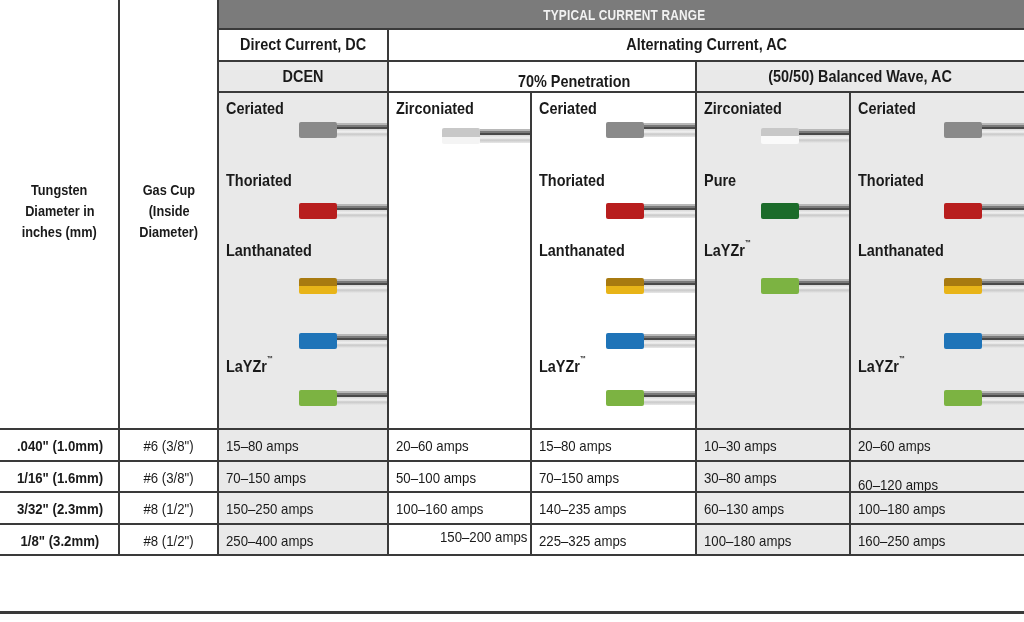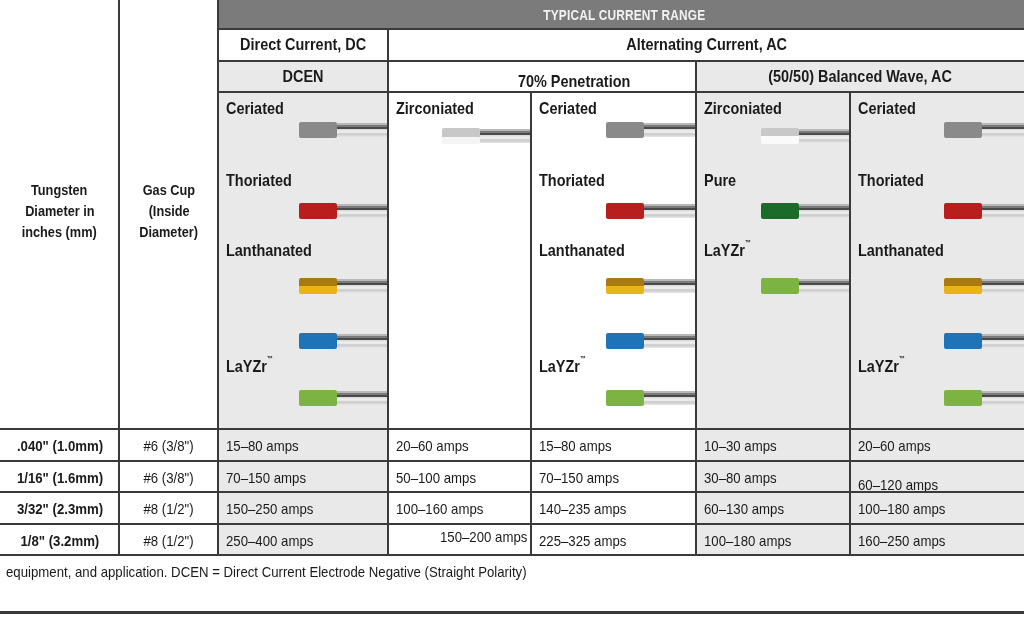--- a/index.html
+++ b/index.html
@@ -261,21 +261,20 @@
     </div>
   <div class="dcell" style="left:704px;top:525px;height:30px;">
       <span>100–180 amps</span>
     </div>
   <div class="dcell" style="left:858px;top:525px;height:30px;">
       <span>160–250 amps</span>
     </div>
 </div>
 
 <div class="footer">
-  <div><span>equipment, and application. DCEN = Direct Current Electrode Negative (Straight Polarity)</span></div>
 </div>
 
 <div class="vline" style="left:118px;top:0;height:555px;"></div>
 <div class="vline" style="left:217px;top:0;height:555px;"></div>
 <div class="vline" style="left:387px;top:28px;height:527px;"></div>
 <div class="vline" style="left:530px;top:91px;height:464px;"></div>
 <div class="vline" style="left:695px;top:60px;height:495px;"></div>
 <div class="vline" style="left:849px;top:91px;height:464px;"></div>
 
 <div class="hline" style="left:217px;top:28px;width:807px;"></div>

